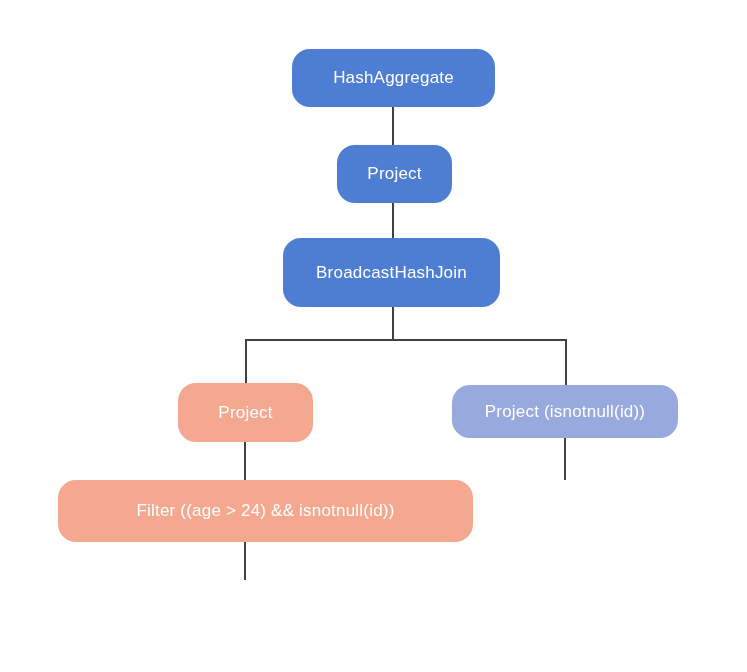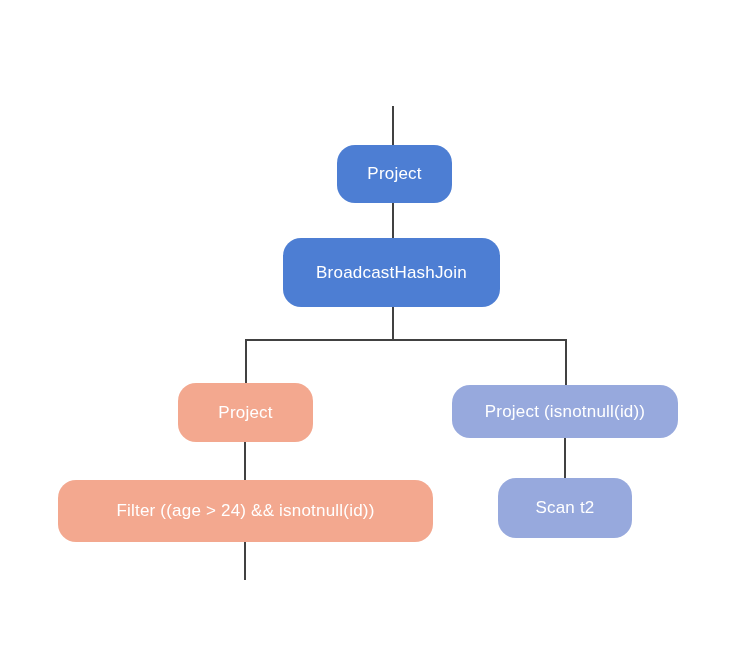--- a/index.html
+++ b/index.html
@@ -39,21 +39,21 @@
     z-index: 1;
   }
   .edge.v { width: 2px; }
   .edge.h { height: 2px; }
 
   
   #n-hashaggregate { left: 292px; top: 49px;  width: 203px; height: 58px; }
   #n-project-upper { left: 337px; top: 145px; width: 115px; height: 58px; }
   #n-bhj           { left: 283px; top: 238px; width: 217px; height: 69px; }
   #n-project-left  { left: 178px; top: 383px; width: 135px; height: 59px; }
-  #n-filter-left   { left: 58px;  top: 480px; width: 375px; height: 62px; }
+  #n-filter-left   { left: 58px;  top: 480px; width: 415px; height: 62px; }
   #n-scan-t1       { left: 178px; top: 578px; width: 135px; height: 62px; }
   #n-filter-right  { left: 452px; top: 385px; width: 226px; height: 53px; }
   #n-scan-t2       { left: 498px; top: 478px; width: 134px; height: 60px; }
 
   
   #e-ha-proj   { left: 392px; top: 106px; height: 41px; }
   #e-proj-bhj  { left: 392px; top: 202px; height: 38px; }
   #e-bhj-trunk { left: 392px; top: 294px; height: 47px; }
   #e-branch-h  { left: 245px; top: 339px; width: 322px; }
   #e-left-drop { left: 245px; top: 339px; height: 46px; }
@@ -70,27 +70,27 @@
   <div class="edge v" id="e-ha-proj"></div>
   <div class="edge v" id="e-proj-bhj"></div>
   <div class="edge v" id="e-bhj-trunk"></div>
   <div class="edge h" id="e-branch-h"></div>
   <div class="edge v" id="e-left-drop"></div>
   <div class="edge v" id="e-right-drop"></div>
   <div class="edge v" id="e-projl-fil"></div>
   <div class="edge v" id="e-fil-scan1"></div>
   <div class="edge v" id="e-filr-scan2"></div>
 
+  <div class="node node-blue" id="n-hashaggregate">HashAggregate</div>
 
   <div class="node node-blue" id="n-project-upper">Project</div>
 
   <div class="node node-blue" id="n-bhj">BroadcastHashJoin</div>
 
   <div class="node node-salmon" id="n-project-left">Project</div>
 
   <div class="node node-salmon" id="n-filter-left">Filter ((age &gt; 24) &amp;&amp; isnotnull(id))</div>
 
 
   <div class="node node-lightblue" id="n-filter-right">Project (isnotnull(id))</div>
 
-  <div class="node node-lightblue" id="n-scan-t2">Scan t2</div>
 
 </div>
 
 </body></html>

